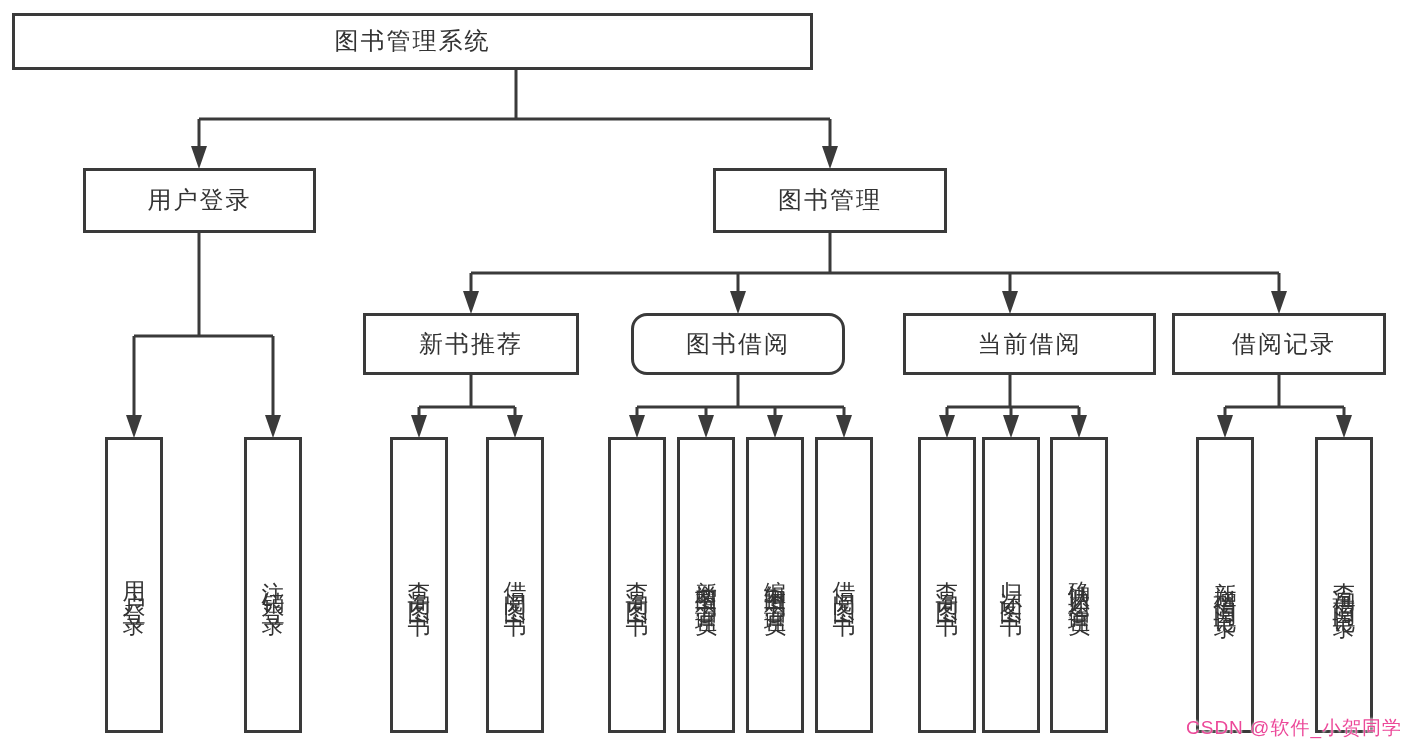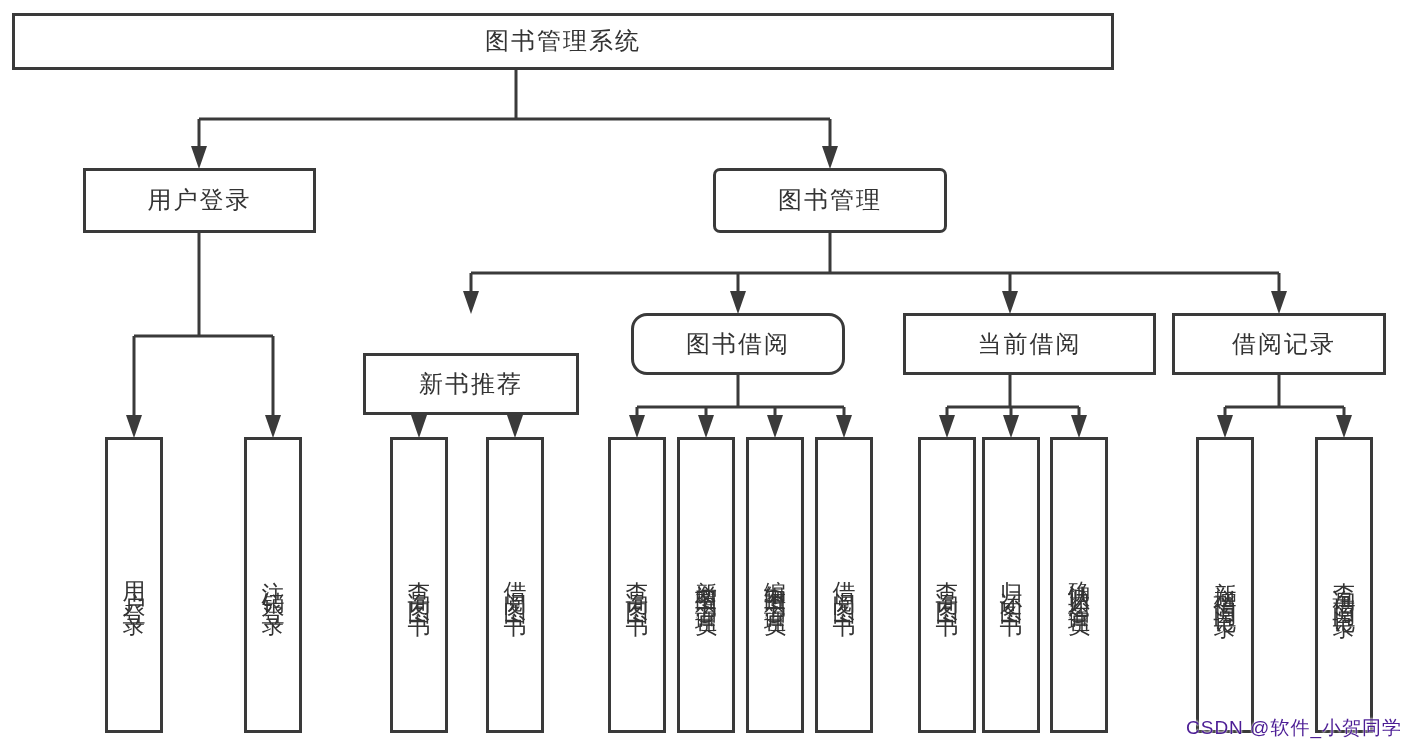--- a/index.html
+++ b/index.html
@@ -18,21 +18,21 @@
   }
   
   .v{
     writing-mode:vertical-rl;text-orientation:mixed;
     font-size:23px;letter-spacing:11px;line-height:1;
   }
   .v.six{letter-spacing:7px;}
   .v.tight{letter-spacing:5px;font-size:22px;}
   .watermark{
     position:absolute;left:1186px;top:715px;z-index:5;
-    font-size:19px;letter-spacing:1px;color:#4c1d95;white-space:nowrap;
+    font-size:19px;letter-spacing:1px;color:#ec4899;white-space:nowrap;
     text-shadow:0 1px 2px rgba(255,255,255,.95),0 -1px 2px rgba(255,255,255,.95);
     text-align:right;
   }
 </style>
 </head>
 <body>
 
 <div class="stage">
 
   <svg class="wires" width="1405" height="747" viewBox="0 0 1405 747">
@@ -65,32 +65,32 @@
       <polygon points="767,415 783,415 775,438"></polygon>
       <polygon points="836,415 852,415 844,438"></polygon>
       <polygon points="939,415 955,415 947,438"></polygon>
       <polygon points="1003,415 1019,415 1011,438"></polygon>
       <polygon points="1071,415 1087,415 1079,438"></polygon>
       <polygon points="1217,415 1233,415 1225,438"></polygon>
       <polygon points="1336,415 1352,415 1344,438"></polygon>
     </g>
   </svg>
 
-  <div class="box" style="left:12px;top:13px;width:1102px;height:57px;">
+  <div class="box" style="left:12px;top:13px;width:801px;height:57px;">
     <span class="lbl">图书管理系统</span>
   </div>
 
   <div class="box" style="left:83px;top:168px;width:233px;height:65px;">
     <span class="lbl">用户登录</span>
   </div>
-  <div class="box" style="left:713px;top:168px;width:234px;height:65px;border-radius:7px;">
+  <div class="box" style="left:713px;top:168px;width:234px;height:65px;">
     <span class="lbl">图书管理</span>
   </div>
 
-  <div class="box" style="left:363px;top:313px;width:216px;height:62px;margin-top:40px;">
+  <div class="box" style="left:363px;top:313px;width:216px;height:62px;">
     <span class="lbl">新书推荐</span>
   </div>
   <div class="box" style="left:631px;top:313px;width:214px;height:62px;border-radius:16px;">
     <span class="lbl">图书借阅</span>
   </div>
   <div class="box" style="left:903px;top:313px;width:253px;height:62px;">
     <span class="lbl">当前借阅</span>
   </div>
   <div class="box" style="left:1172px;top:313px;width:214px;height:62px;padding-left:10px;">
     <span class="lbl">借阅记录</span>

